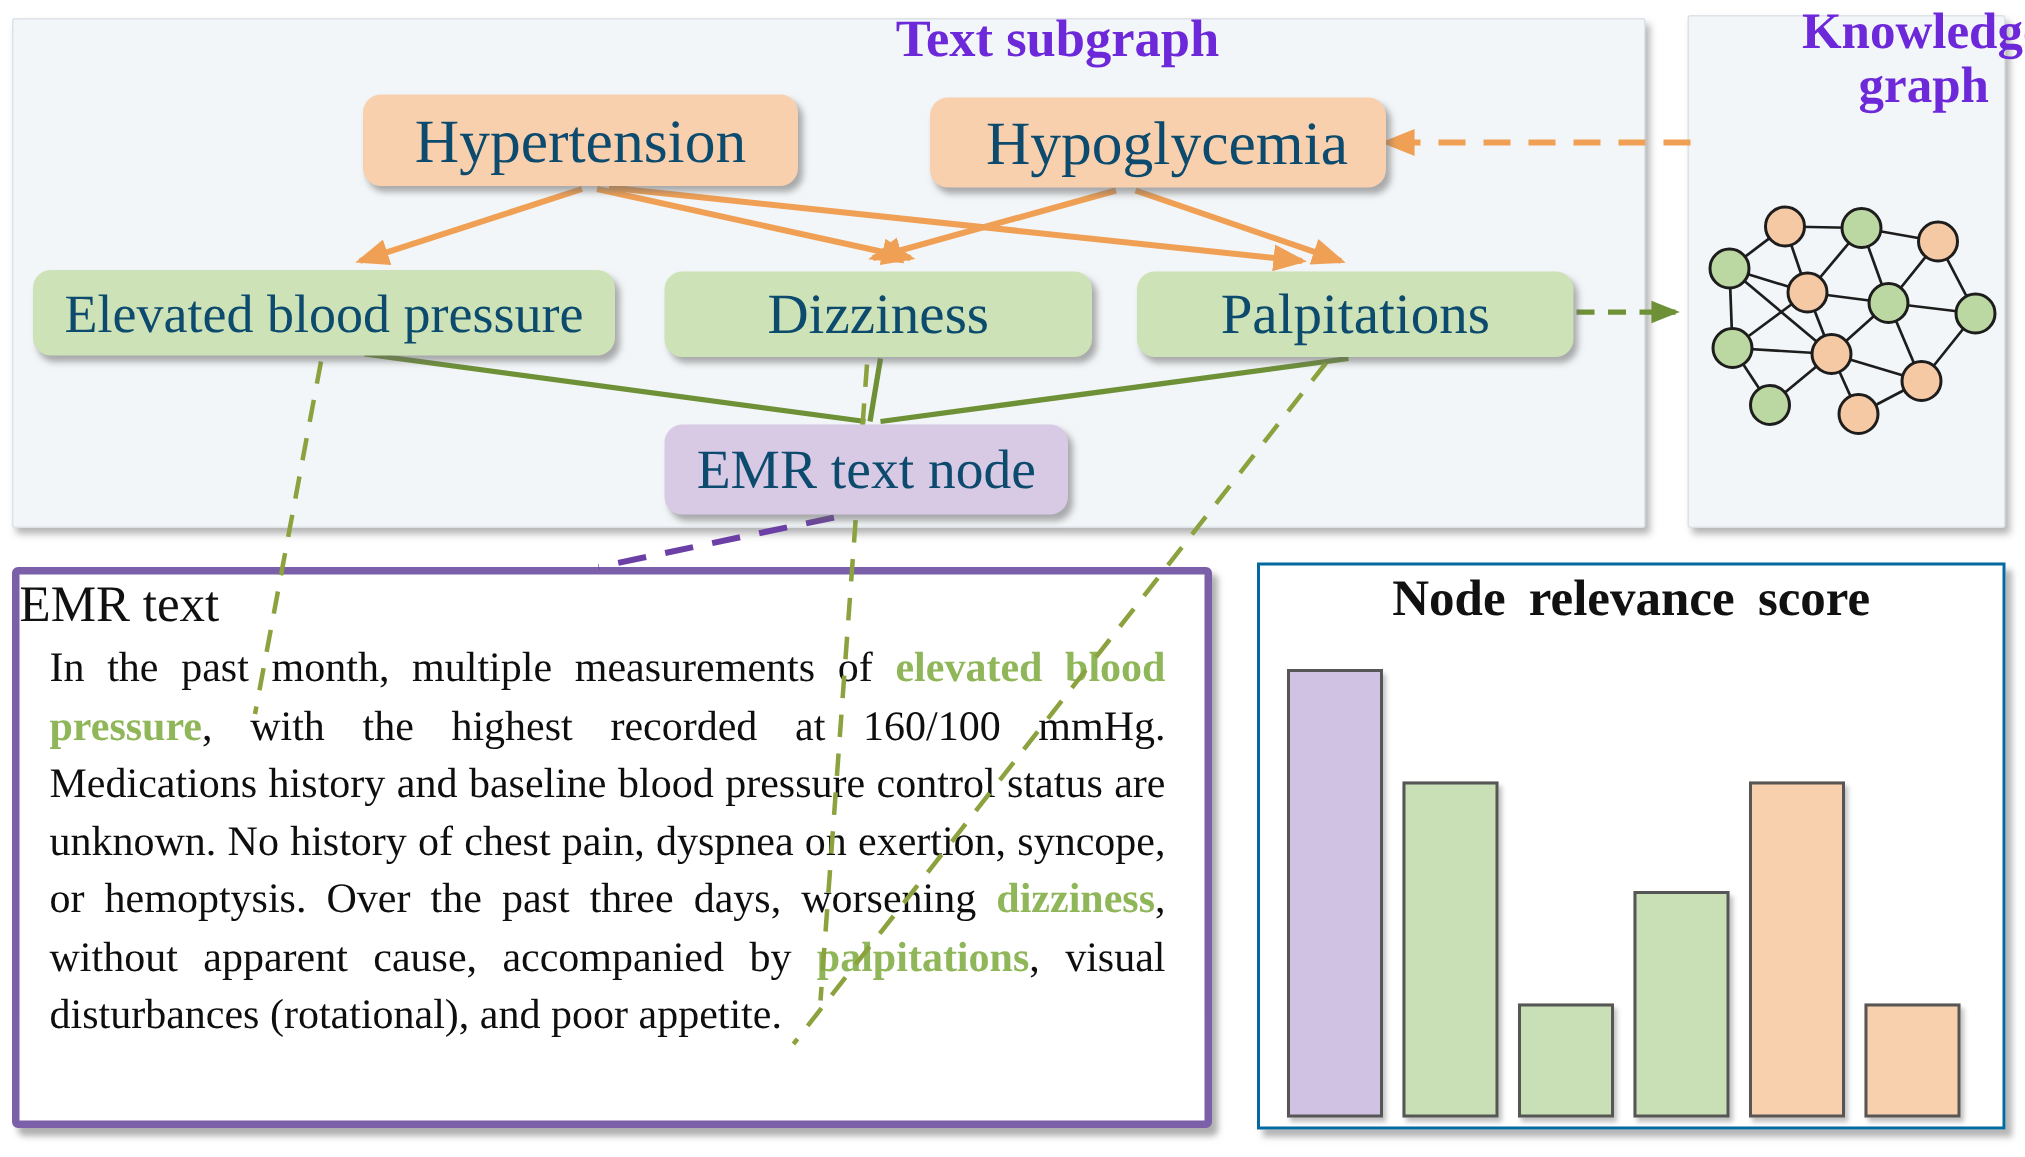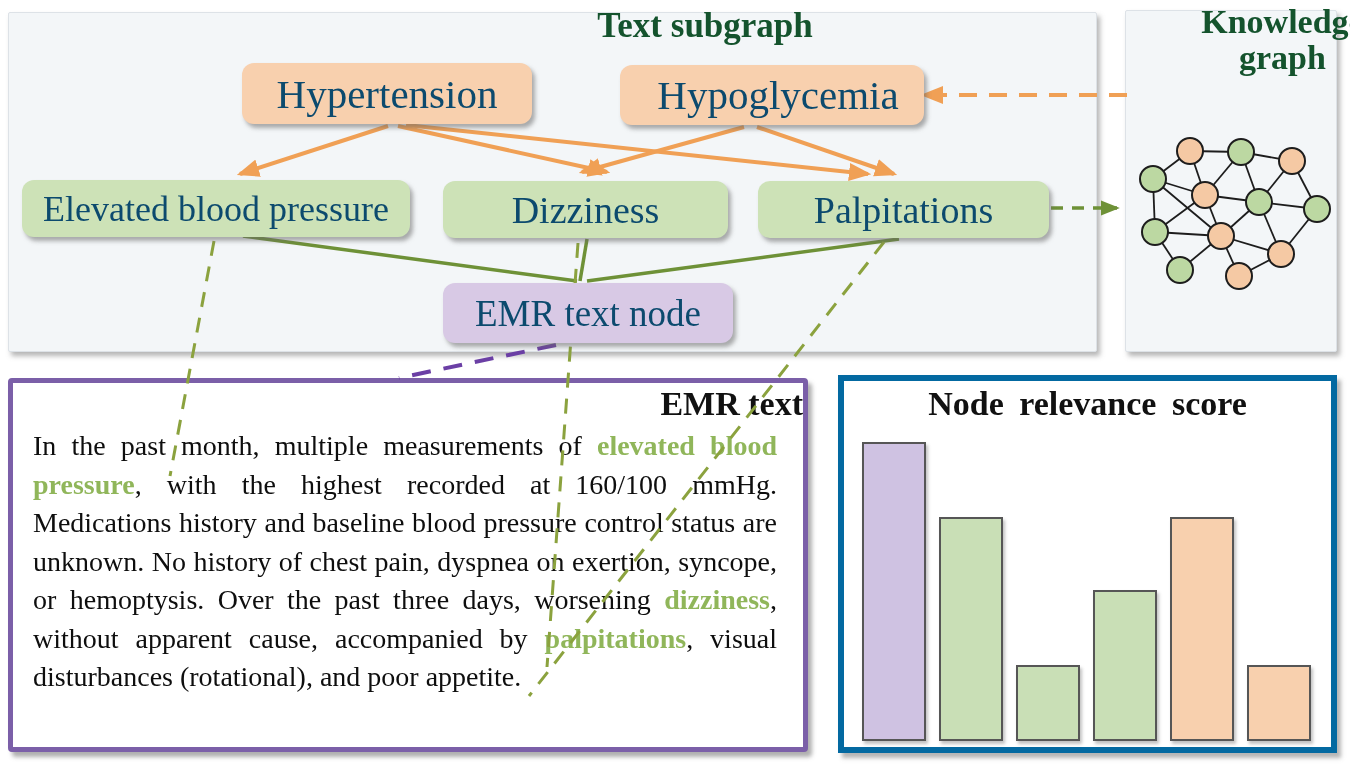--- a/index.html
+++ b/index.html
@@ -7,45 +7,45 @@
     position:relative; width:1350px; height:771px; background:#ffffff;
     font-family:"Liberation Serif", serif; overflow:hidden; color:#111;
   }
   .panel {
     position:absolute; background:var(--panel-bg);
     border:1px solid #dde2e7; box-shadow:3px 4px 5px rgba(110,110,110,.5);
     box-sizing:border-box; border-radius:2px; z-index:1;
   }
   .panel-title {
     position:absolute; margin:0; text-align:center; font-weight:bold;
-    color:#14532d; z-index:2;
+    color:#6d28d9; z-index:2;
   }
   
   .subgraph-panel { left:8px; top:12px; width:1089px; height:340px; }
   .subgraph-title { left:60px; right:0; top:6px; font-size:35px; }
   
   .kg-panel { left:1125px; top:10px; width:212px; height:342px; }
   .kg-title { left:0; right:0; top:4px; font-size:34px; line-height:1.06; }
   .kg-net { position:absolute; left:0; top:0; width:212px; height:342px; }
   
   .emr-panel {
     position:absolute; left:8px; top:378px; width:800px; height:374px;
     background:#ffffff; border:5px solid var(--emr-border); border-radius:4px;
     box-shadow:4px 5px 4px rgba(110,110,110,.55); box-sizing:border-box; z-index:1;
   }
-  .emr-title { margin:2px 0 0 0; text-align:right; font-size:34px; font-weight:bold; }
+  .emr-title { margin:2px 0 0 0; text-align:left; font-size:34px; font-weight:normal; }
   .emr-body {
     margin:4px 26px 0 20px; font-size:28px; line-height:1.375;
     text-align:justify; color:#0e0e0e;
   }
   .hl { color:var(--highlight); font-weight:bold; }
   
   .score-panel {
     position:absolute; left:838px; top:375px; width:499px; height:378px;
-    background:#ffffff; border:6px solid #0369a1;
+    background:#ffffff; border:2px solid #0369a1;
     box-shadow:4px 5px 4px rgba(110,110,110,.5); box-sizing:border-box; z-index:1;
   }
   .score-title { margin:4px 0 0 0; text-align:center; font-size:34px; font-weight:bold; word-spacing:7px; }
   .bars {
     position:absolute; left:18px; bottom:6px; height:330px;
     display:flex; align-items:flex-end; gap:13px; z-index:2;
   }
   .bar {
     width:64px; border:2px solid #565656; box-sizing:border-box;
     box-shadow:2px 3px 3px rgba(120,120,120,.45);
@@ -60,21 +60,21 @@
     color:#0c4a6e; z-index:10; white-space:nowrap;
   }
   .node-box.orange { background:var(--orange-box); }
   .node-box.green  { background:var(--green-box); }
   .node-box.purple { background:var(--purple-box); }
   #box-hypertension { left:242px; top:63px;  width:290px; height:61px; font-size:41px; }
   #box-hypoglycemia { left:620px; top:65px;  width:292px; height:60px; font-size:41px;padding-left:12px; }
   #box-ebp          { left:22px;  top:180px; width:388px; height:57px; font-size:36px; }
   #box-dizziness    { left:443px; top:181px; width:285px; height:57px; font-size:38px; }
   #box-palpitations { left:758px; top:181px; width:291px; height:57px; font-size:38px; }
-  #box-emrnode      { left:443px; top:283px; width:290px; height:60px; font-size:37px; }
+  #box-emrnode      { left:443px; top:283px; width:269px; height:60px; font-size:37px; }
   #connector-layer {
     position:absolute; left:0; top:0; width:1350px; height:771px;
     z-index:5; pointer-events:none;
   }
   .kg-edge { stroke:#1d1d1d; stroke-width:1.8; }
   .kg-node { stroke:#1d1d1d; stroke-width:2; }
 </style>
 </head>
 <body>
 

